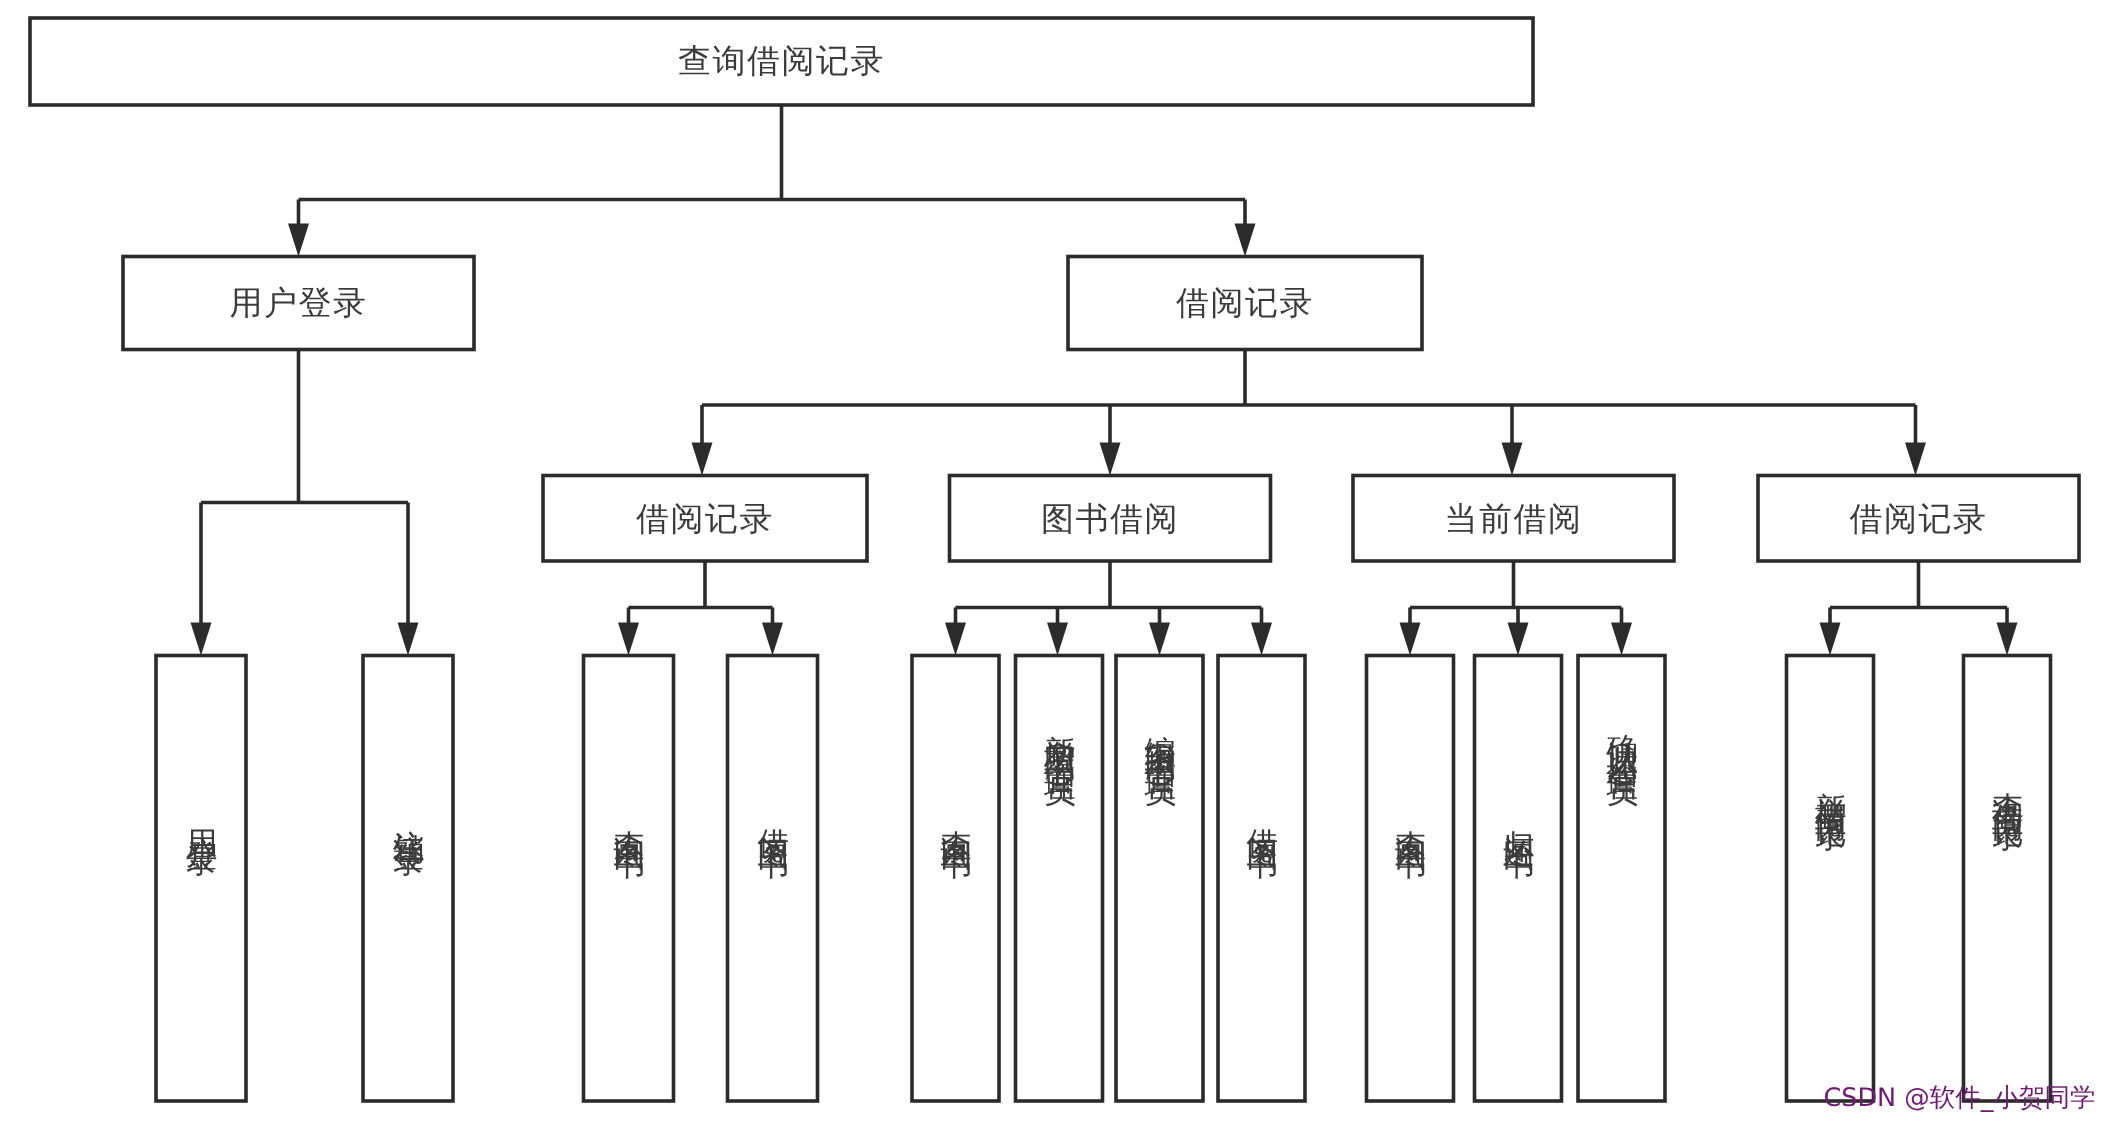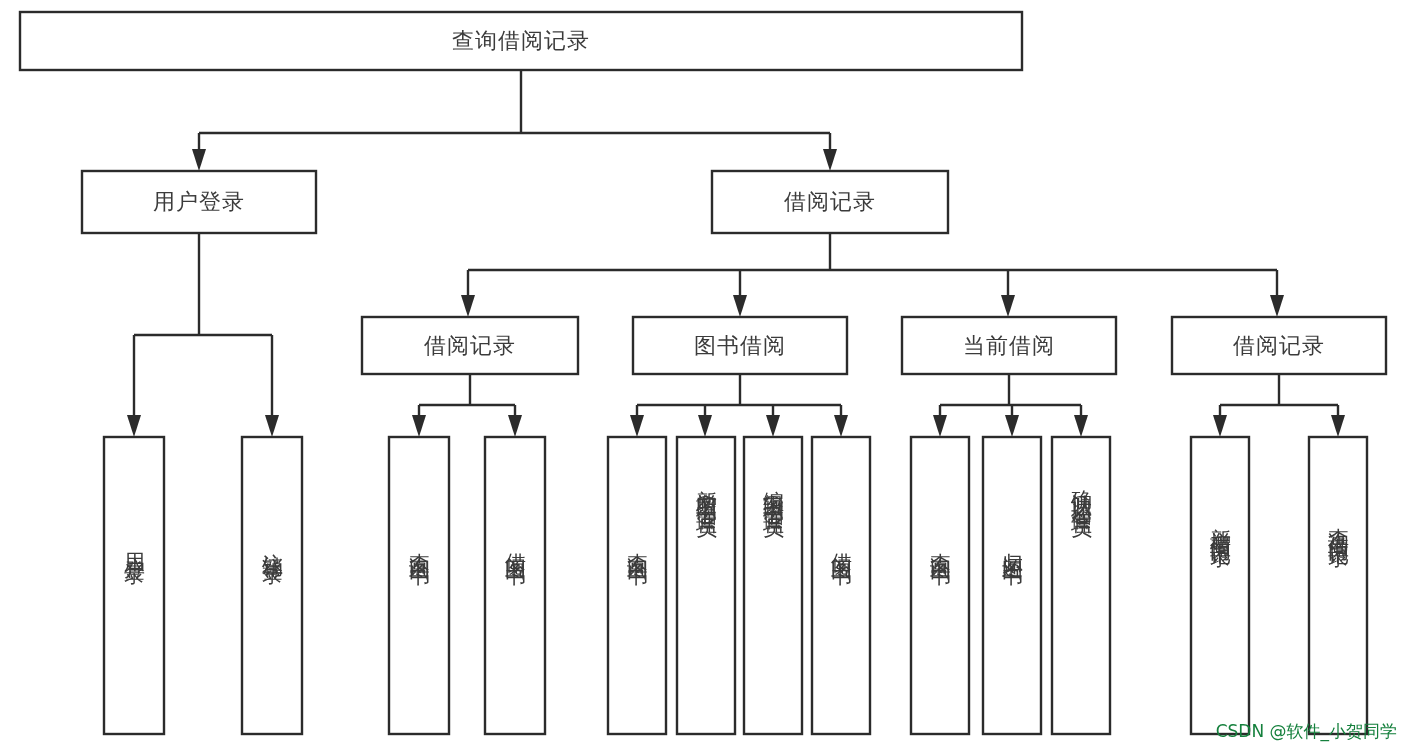--- a/index.html
+++ b/index.html
@@ -71,21 +71,21 @@
     color: #3b3b3b;
     white-space: nowrap;
     letter-spacing: 1px;
   }
   .watermark {
     position: absolute;
     right: 8px;
     bottom: 4px;
     font-family: "DejaVu Sans", "Liberation Sans", sans-serif;
     font-size: 17px;
-    color: #15803d;
+    color: #701a75;
     white-space: nowrap;
     pointer-events: none;
   }
 </style>
 </head>
 <body>
 
 <div id="diagram-root">
   <svg class="tree-canvas" viewBox="0 0 1405 747" xmlns="http://www.w3.org/2000/svg">
 

